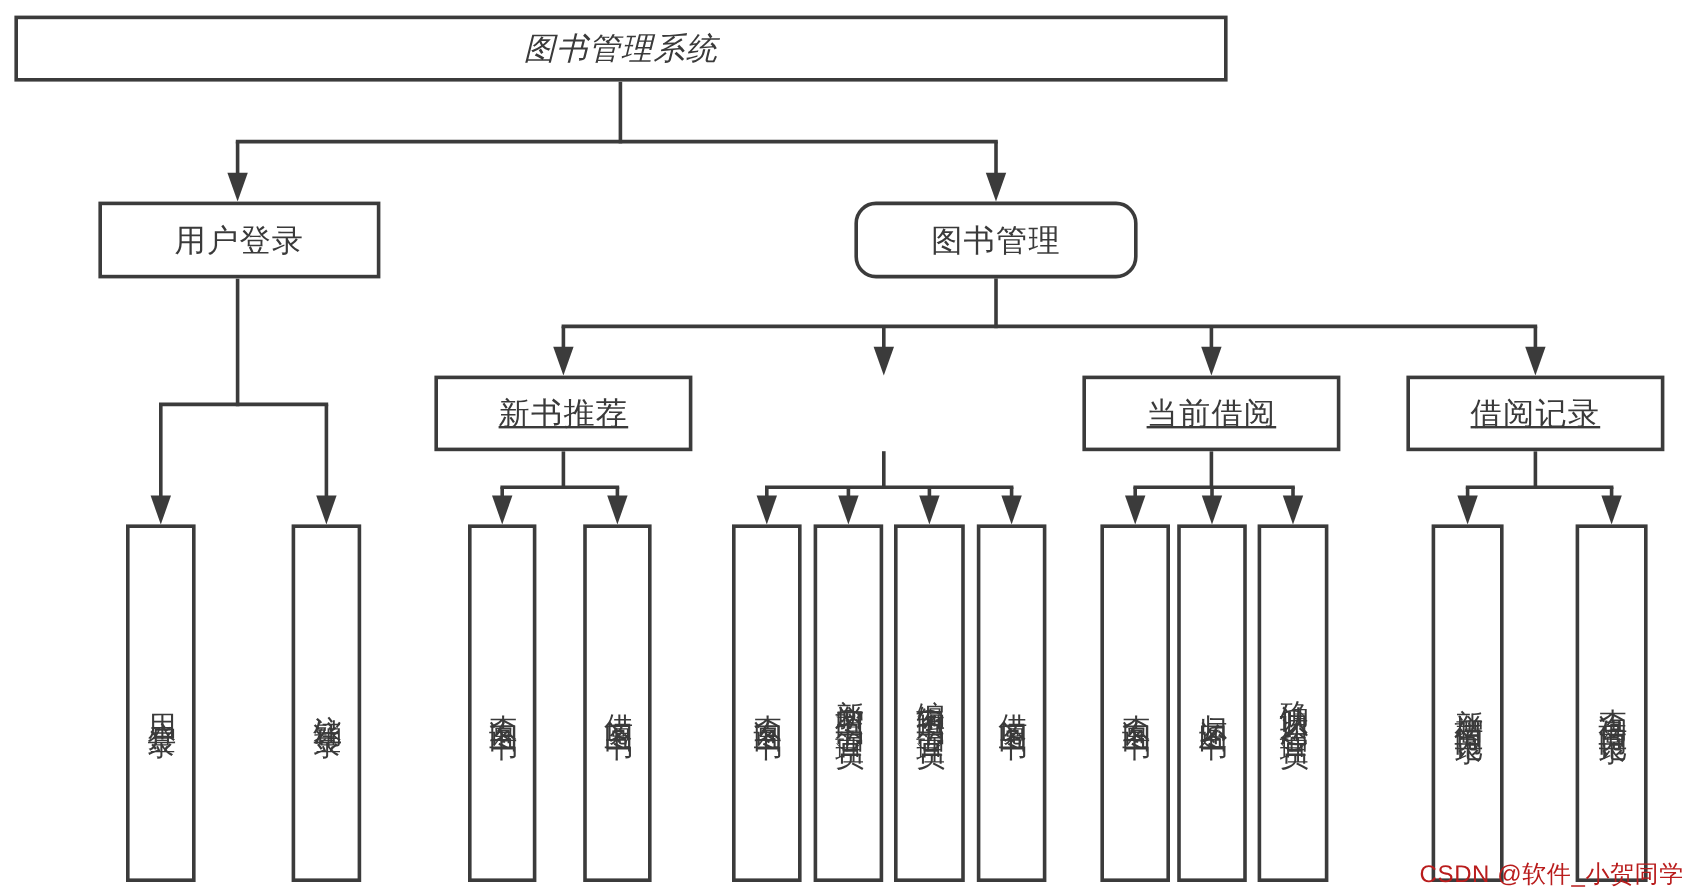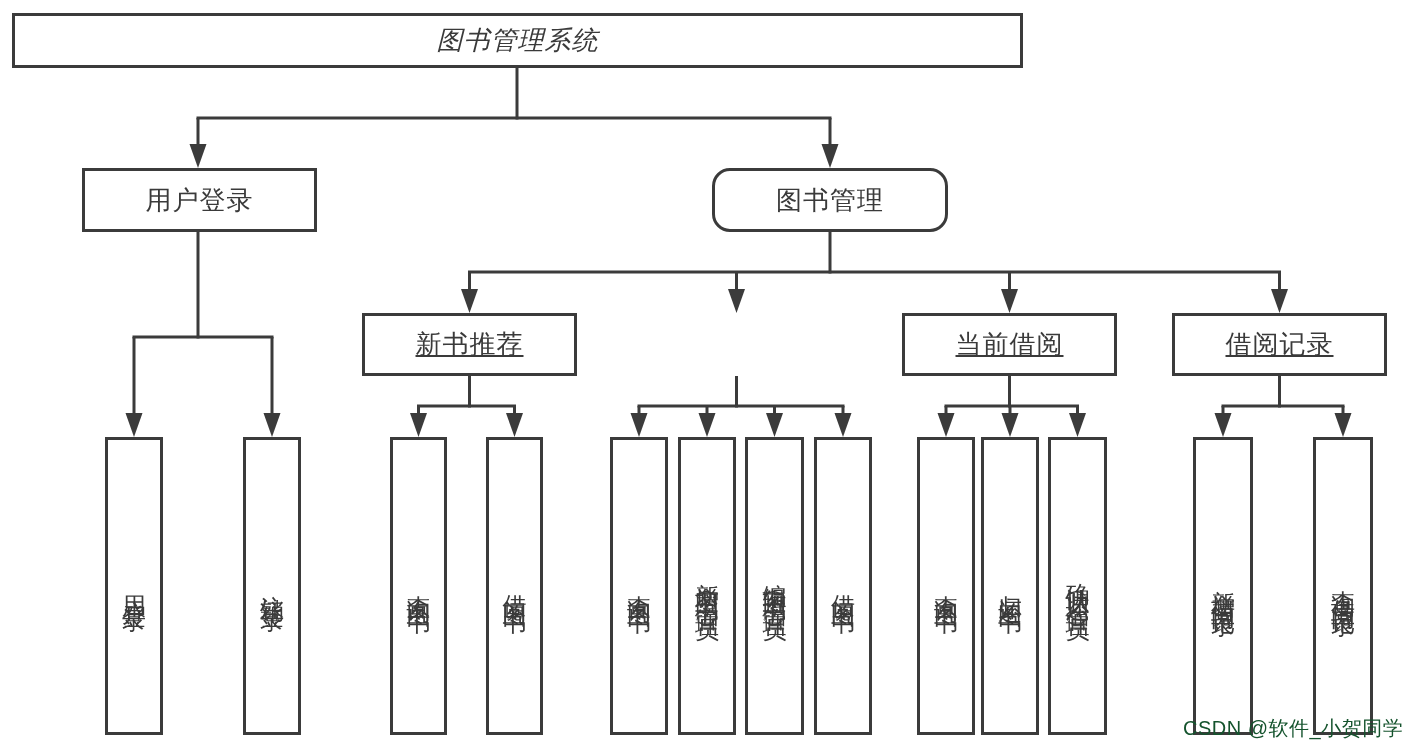--- a/index.html
+++ b/index.html
@@ -38,21 +38,21 @@
   .n-l-add{left:678px;}
   .n-l-edit{left:745px;width:59px;}
   .n-l-borrow2{left:814px;}
   .n-l-query3{left:917px;}
   .n-l-return{left:981px;}
   .n-l-confirm{left:1048px;width:59px;}
   .n-l-addrec{left:1193px;width:60px;}
   .n-l-queryrec{left:1313px;width:60px;}
   .watermark{
     position:absolute;left:1183px;top:715px;z-index:3;
-    color:#14532d;font-size:20px;white-space:nowrap;letter-spacing:0.5px;
+    color:#b91c1c;font-size:20px;white-space:nowrap;letter-spacing:0.5px;
   }
 </style>
 </head>
 <body>
 
 <div class="canvas">
 
   <svg class="wires" width="1405" height="747" viewBox="0 0 1405 747">
     <g stroke="currentColor" stroke-width="3" fill="currentColor">
 

